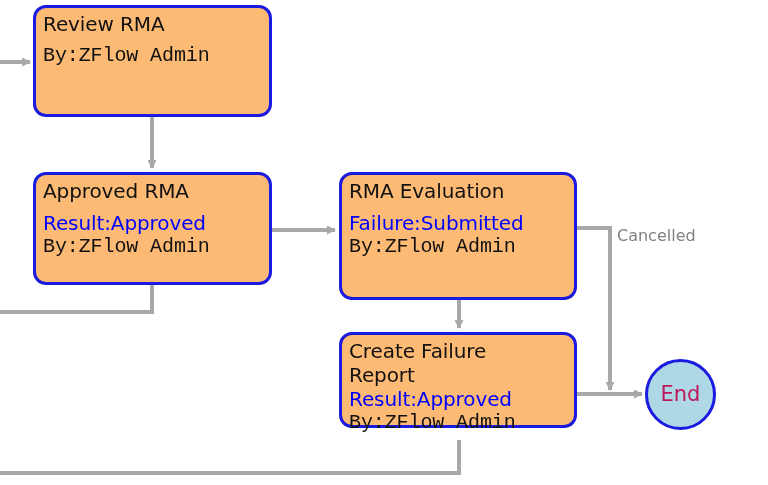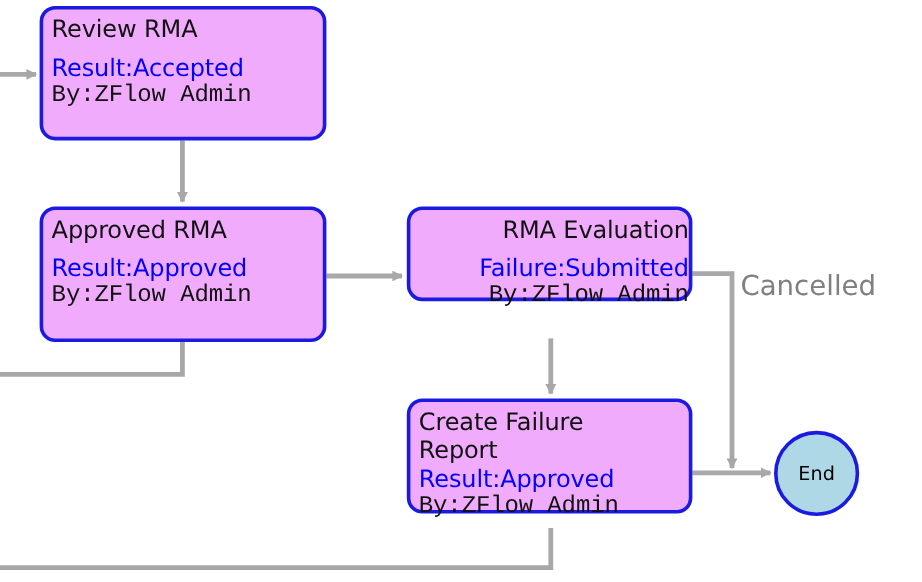--- a/index.html
+++ b/index.html
@@ -19,21 +19,21 @@
   #edge-layer {
     position: absolute;
     left: 0; top: 0;
     width: 768px;
     height: 485px;
     pointer-events: none;
   }
   .node-box {
     position: absolute;
     box-sizing: border-box;
-    background: #f0abfc;
+    background: #fdba74;
     border: 3px solid #1a1ae0;
     border-radius: 13px;
     padding: 4px 0 0 7px;
     z-index: 2;
   }
   .node-line {
     display: block;
     font-size: 20px;
     line-height: 24px;
     white-space: nowrap;
@@ -57,27 +57,27 @@
     box-sizing: border-box;
     background: #aed8e6;
     border: 3px solid #1a1ae0;
     border-radius: 50%;
     display: flex;
     align-items: center;
     justify-content: center;
     z-index: 2;
   }
   .end-label {
-    font-size: 16px;
-    color: #000000;
+    font-size: 21px;
+    color: #be185d;
     line-height: 1;
   }
   .edge-caption {
     position: absolute;
-    font-size: 23px;
+    font-size: 16px;
     color: #808080;
     white-space: nowrap;
     z-index: 3;
   }
 </style>
 </head>
 <body>
 
 <div id="canvas">
 
@@ -106,31 +106,30 @@
       <path d="M577,228 L610,228 L610,390" marker-end="url(#arrow-down)"></path>
 
       <path d="M577,394 L642,394" marker-end="url(#arrow-right)"></path>
 
       <path d="M459,440 L459,473 L0,473"></path>
     </g>
   </svg>
 
   <div class="node-box" style="left:33px; top:5px; width:239px; height:112px;">
     <span class="node-line line-title gap-title">Review RMA</span>
-    <span class="node-line line-result">Result:Accepted</span>
     <span class="node-line line-actor">By:ZFlow Admin</span>
   </div>
 
   <div class="node-box" style="left:33px; top:172px; width:239px; height:113px;">
     <span class="node-line line-title gap-title">Approved RMA</span>
     <span class="node-line line-result">Result:Approved</span>
     <span class="node-line line-actor">By:ZFlow Admin</span>
   </div>
 
-  <div class="node-box" style="left:339px; top:172px; width:238px; height:79px;text-align:right;">
+  <div class="node-box" style="left:339px; top:172px; width:238px; height:128px;">
     <span class="node-line line-title gap-title">RMA Evaluation</span>
     <span class="node-line line-result">Failure:Submitted</span>
     <span class="node-line line-actor">By:ZFlow Admin</span>
   </div>
 
   <div class="node-box" style="left:339px; top:332px; width:238px; height:96px;">
     <span class="node-line line-title">Create Failure</span>
     <span class="node-line line-title">Report</span>
     <span class="node-line line-result">Result:Approved</span>
     <span class="node-line line-actor">By:ZFlow Admin</span>

